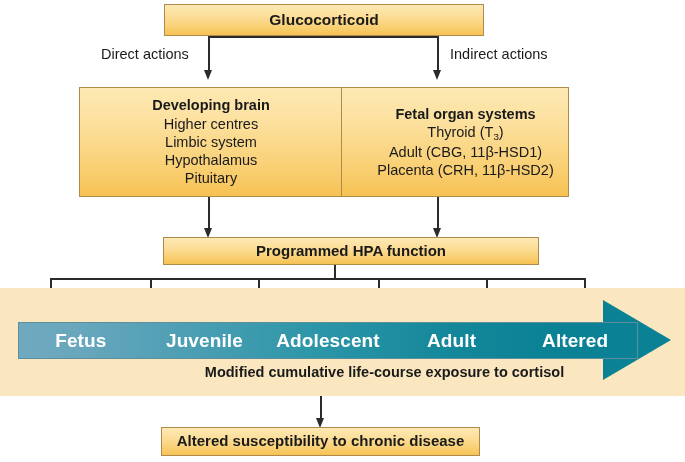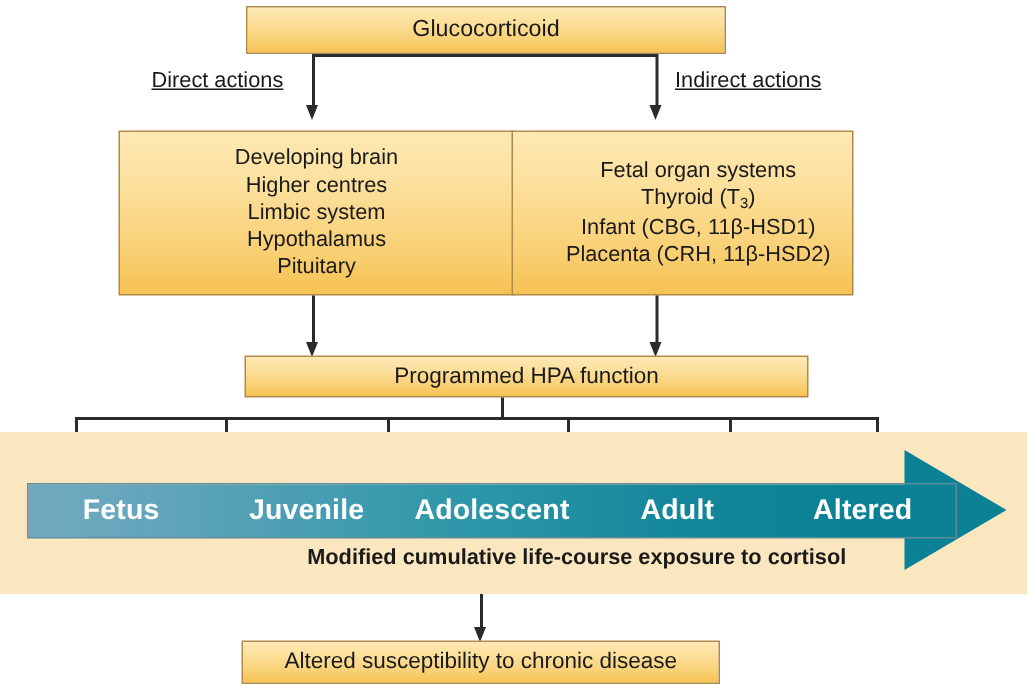--- a/index.html
+++ b/index.html
@@ -22,21 +22,21 @@
     border:1px solid #b08a4a;
     background:linear-gradient(to bottom,#fde9b4 0%,#fcdf9b 35%,#f9cf72 75%,#f6c253 100%);
     color:#1a1a1a;
     display:flex;
     flex-direction:column;
     align-items:center;
     justify-content:center;
     text-align:center;
     line-height:1.26;
   }
-  .obox .ttl{font-weight:normal;}
+  .obox .ttl{font-weight:bold;}
   .obox .ln{white-space:nowrap;}
   sub{font-size:.68em;vertical-align:-0.28em;}
 
   
   .vline{position:absolute;width:1.6px;background:#2b2b2b;}
   .hline{position:absolute;height:1.6px;background:#2b2b2b;}
   .ahead{
     position:absolute;
     width:0;height:0;
     border-left:5.5px solid transparent;
@@ -99,21 +99,20 @@
     font-weight:bold;
     color:#1a1a1a;
     padding-left:42px;
   }
 
   .sidelabel{
     position:absolute;
     font-size:14.5px;
     color:#1a1a1a;
     white-space:nowrap;
-    text-decoration:underline;
   }
 </style>
 </head>
 <body>
 
 <div id="stage">
 
   <div class="obox" id="topbox" style="left:164px; top:4px; width:320px; height:32px; font-size:15.5px;">
     <span class="ttl">Glucocorticoid</span>
   </div>
@@ -131,21 +130,21 @@
     <span class="ttl ln">Developing brain</span>
     <span class="ln">Higher centres</span>
     <span class="ln">Limbic system</span>
     <span class="ln">Hypothalamus</span>
     <span class="ln">Pituitary</span>
   </div>
 
   <div class="obox" id="rightbox" style="left:341px; top:87px; width:228px; height:110px; font-size:14.5px;padding-left:21px;">
     <span class="ttl ln">Fetal organ systems</span>
     <span class="ln"><span>Thyroid (T</span><sub>3</sub><span>)</span></span>
-    <span class="ln">Infant (CBG, 11β-HSD1)</span>
+    <span class="ln">Adult (CBG, 11β-HSD1)</span>
     <span class="ln">Placenta (CRH, 11β-HSD2)</span>
   </div>
 
   <div class="vline" style="left:208px; top:197px; height:33px;"></div>
   <div class="ahead slim" style="left:204px; top:228px;"></div>
   <div class="vline" style="left:437px; top:197px; height:33px;"></div>
   <div class="ahead slim" style="left:433px; top:228px;"></div>
 
   <div class="obox" id="hpabox" style="left:163px; top:237px; width:376px; height:28px; font-size:15px;">
     <span class="ttl">Programmed HPA function</span>

